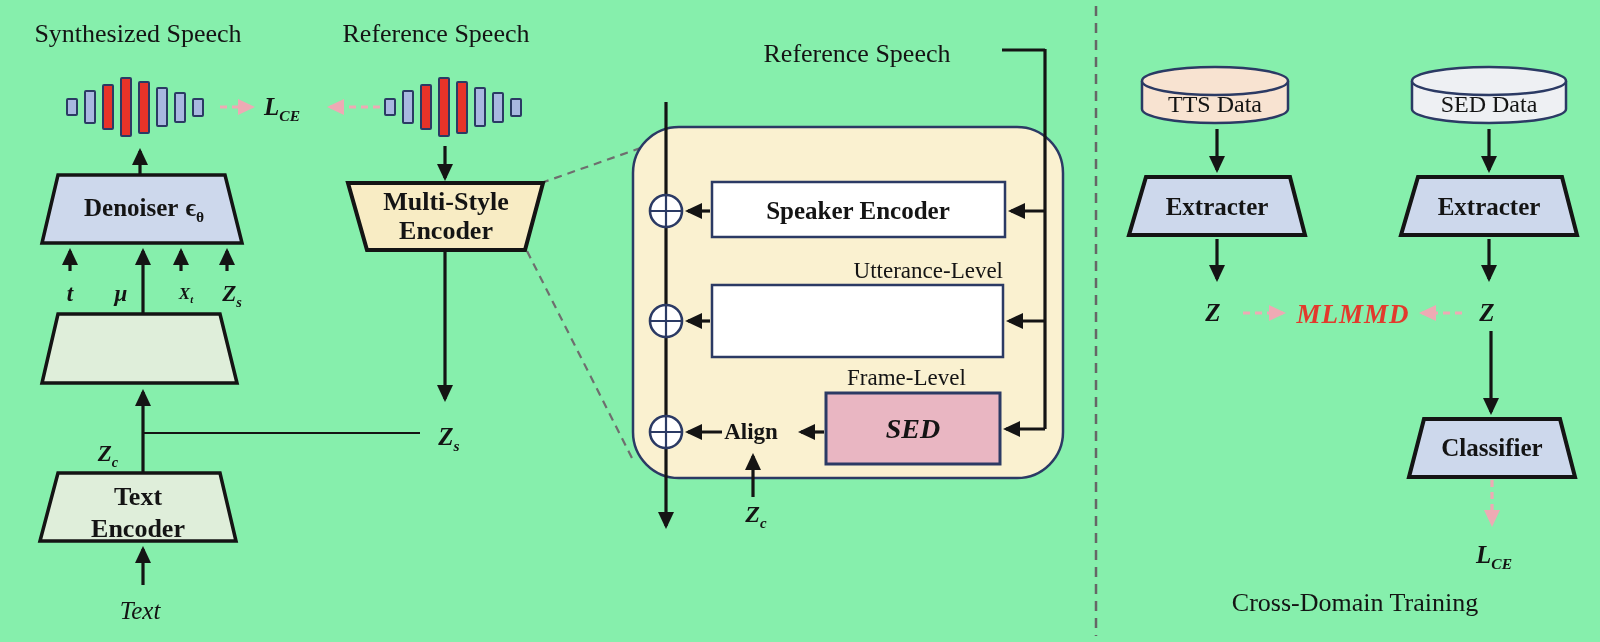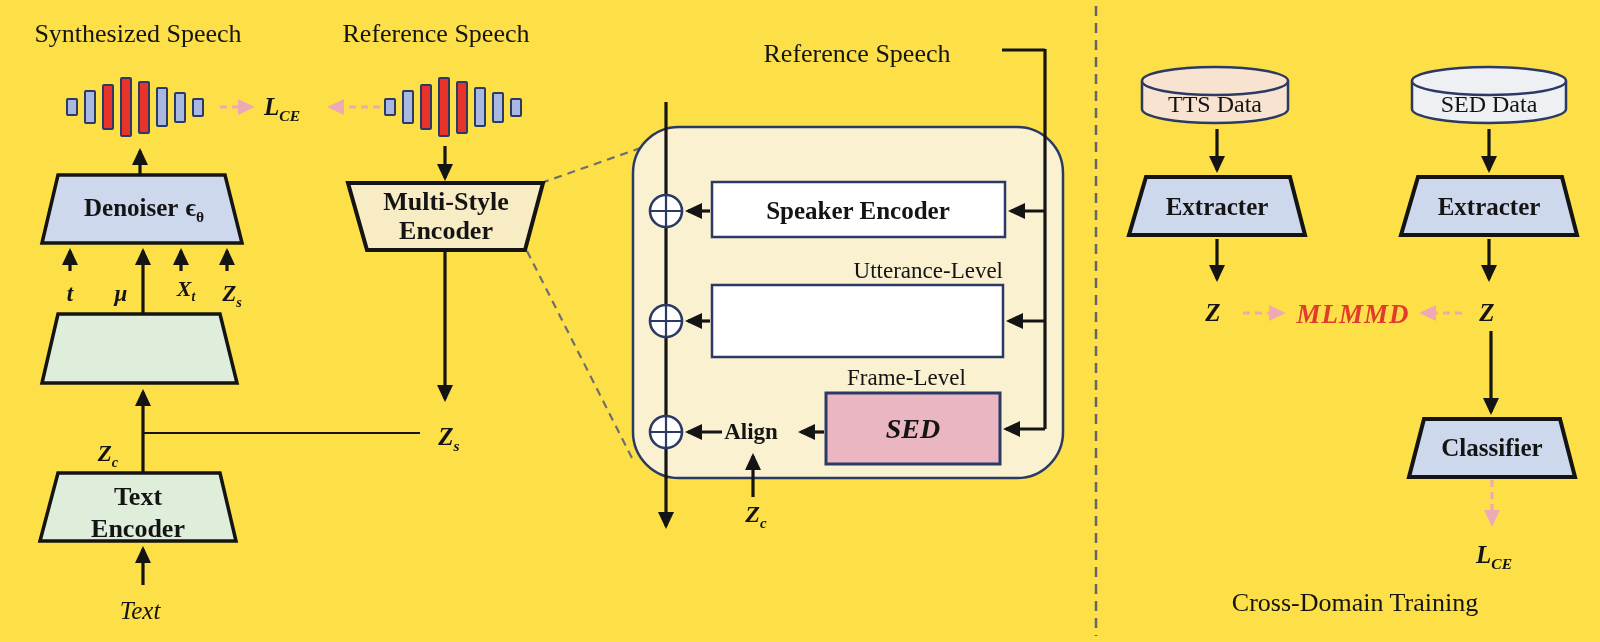--- a/index.html
+++ b/index.html
@@ -1,16 +1,16 @@
 <!DOCTYPE html>
 <html style="--navy: #2b3a64; --black: #141414; --blue_fill: #cdd8ec; --green_fill: #dfeeda; --cream_fill: #f8ecc4; --panel_fill: #faf1d0; --pink_fill: #e9b6c2; --peach_fill: #f8e3d1; --gray_fill: #eef0f3; --bar_blue: #a8b8e0; --bar_red: #e73329; --pink_arrow: #eeaab4; --red_text: #e23a2c; --dash_gray: #6e6e6e;"><head>
 <meta charset="utf-8">
 <style>
   html,body{margin:0;padding:0;background:#fff;}
-  .canvas{position:relative;width:1600px;height:642px;background:#fde047;overflow:hidden;
+  .canvas{position:relative;width:1600px;height:642px;background:#86efac;overflow:hidden;
           font-family:"Liberation Serif","DejaVu Serif",serif;color:#141414;}
   .layer{position:absolute;left:0;top:0;}
 
   
   .trap-blue{fill:var(--blue_fill,#cdd8ec);stroke:var(--black,#141414);stroke-width:3.5;}
   .trap-blue.thick{stroke-width:4;}
   .trap-green{fill:var(--green_fill,#dfeeda);stroke:var(--black,#141414);stroke-width:3.5;}
   .trap-cream{fill:var(--cream_fill,#f8ecc4);stroke:var(--black,#141414);stroke-width:4;}
   .panel{fill:var(--panel_fill,#faf1d0);stroke:var(--navy,#2b3a64);stroke-width:2.5;}
   .wbox{fill:#ffffff;stroke:var(--navy,#2b3a64);stroke-width:2.5;}
@@ -141,21 +141,21 @@
       <div class="wbar blue" style="height: 19px;"></div>
     </div>
 
   <div class="lbl" style="left:138px;top:19px;font-size:26px;">Synthesized Speech</div>
   <div class="lbl" style="left:436px;top:19px;font-size:26px;">Reference Speech</div>
   <div class="lbl bi" style="left:282px;top:93px;font-size:25px;"><span>L</span><sub>CE</sub></div>
   <div class="lbl b" style="left:144px;top:194px;font-size:25px;"><span>Denoiser</span><span class="sym">ϵ</span><sub>θ</sub></div>
 
   <div class="lbl bi" style="left:70px;top:281px;font-size:23px;">t</div>
   <div class="lbl bi" style="left:121px;top:281px;font-size:23px;">μ</div>
-  <div class="lbl bi" style="left:186px;top:276px;font-size:22px;"><span>X</span><sub>t</sub></div>
+  <div class="lbl bi" style="left:186px;top:284px;font-size:17px;"><span>X</span><sub>t</sub></div>
   <div class="lbl bi" style="left:232px;top:281px;font-size:23px;"><span>Z</span><sub>s</sub></div>
 
 
   <div class="lbl bi" style="left:108px;top:441px;font-size:23px;"><span>Z</span><sub>c</sub></div>
   <div class="lbl bi" style="left:449px;top:423px;font-size:25px;"><span>Z</span><sub>s</sub></div>
 
   <div class="lbl b" style="left:138px;top:481px;font-size:26px;line-height:32px;">
     <div>Text</div>
     <div>Encoder</div>
   </div>

